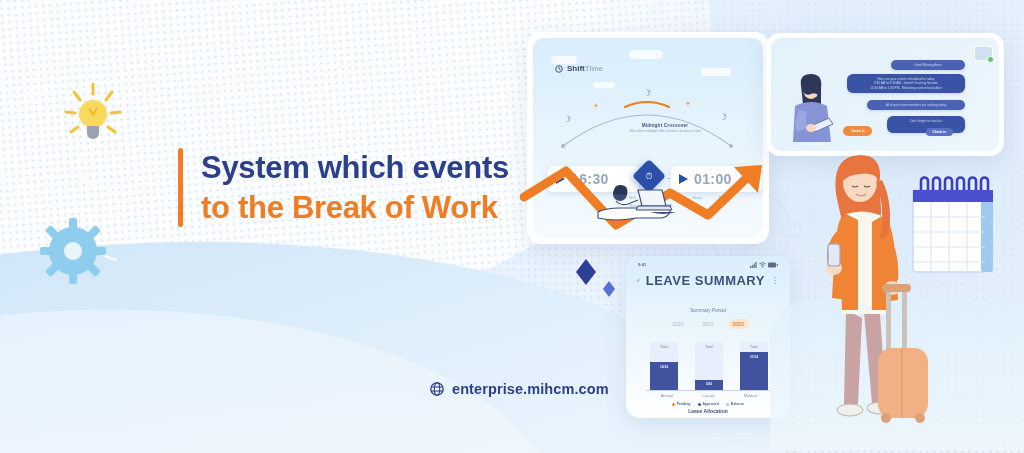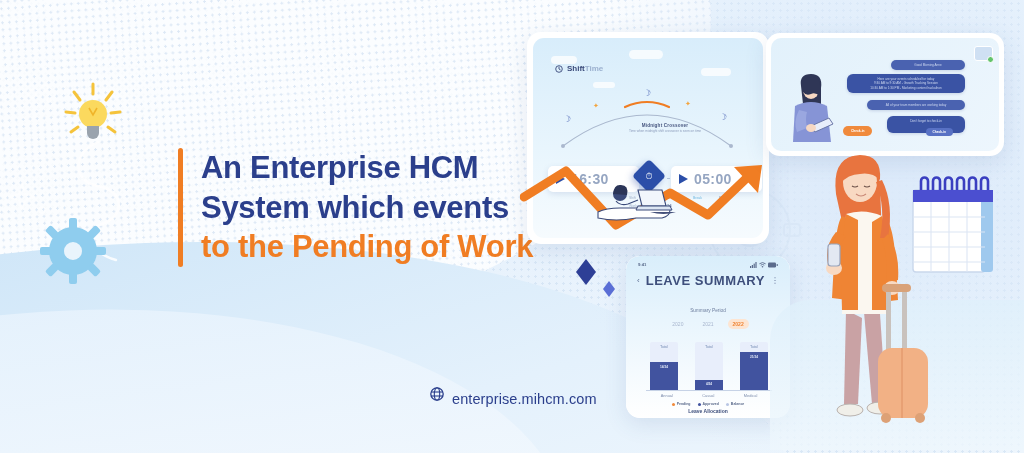--- a/index.html
+++ b/index.html
@@ -58,21 +58,21 @@
 
   
   .headline-wrap{position:absolute;left:178px;top:148px;display:flex;gap:18px;}
   .accent-bar{width:5px;border-radius:3px;background:#f07d23;}
   .headline{line-height:1.28;}
   .hl-line{font-size:31px;font-weight:700;color:#2b3f8c;letter-spacing:-.3px;white-space:nowrap;}
   .hl-line.accent{color:#f07d23;}
 
   
   .urlrow{position:absolute;left:430px;top:381px;display:flex;align-items:center;gap:8px;}
-  .urltext{font-size:14.5px;font-weight:400;color:#2b3f8c;letter-spacing:.1px;margin-top:10px;}
+  .urltext{font-size:14.5px;font-weight:700;color:#2b3f8c;letter-spacing:.1px;}
 
   
   .card{position:absolute;background:#fff;border-radius:14px;
         box-shadow:0 6px 22px rgba(60,90,150,.13);text-decoration:underline;}
   
   #shift-card{left:527px;top:32px;width:230px;height:200px;padding:6px;}
   .shift-inner{position:relative;width:100%;height:100%;border-radius:11px;
      background:linear-gradient(180deg,#d8edfb 0%,#e8f5fd 55%,#f6fbfe 100%);overflow:hidden;}
   .brand{position:absolute;left:22px;top:26px;display:flex;align-items:center;gap:4px;}
   .brand-text{font-size:8px;font-weight:700;color:#3a4a7a;}
@@ -221,23 +221,22 @@
     </g>
   </svg>
   <svg class="diamonds" viewBox="0 0 60 50">
     <path d="M16 4 L26 17 L16 30 L6 17 Z" fill="#2e3f96"></path>
     <path d="M39 26 L45 34 L39 42 L33 34 Z" fill="#5b6fd6"></path>
   </svg>
 
   <div class="headline-wrap">
     <div class="accent-bar"></div>
     <div class="headline">
-      <div class="hl-line">An Enterprise HCM</div>
       <div class="hl-line">System which events</div>
-      <div class="hl-line accent">to the Pending of Work</div>
+      <div class="hl-line accent">to the Break of Work</div>
     </div>
   </div>
 
   <div class="urlrow">
     <svg width="14" height="14" viewBox="0 0 14 14">
       <circle cx="7" cy="7" r="6.2" fill="none" stroke="#2b3f8c" stroke-width="1.3"></circle>
       <ellipse cx="7" cy="7" rx="2.7" ry="6.2" fill="none" stroke="#2b3f8c" stroke-width="1.1"></ellipse>
       <line x1="1" y1="5" x2="13" y2="5" stroke="#2b3f8c" stroke-width="1.1"></line>
       <line x1="1" y1="9" x2="13" y2="9" stroke="#2b3f8c" stroke-width="1.1"></line>
     </svg>
@@ -278,21 +277,21 @@
         <div class="mid-sub">Time when midnight shift crossover is seen on time</div>
       </div>
 
       <div class="dashline"></div>
       <div class="timebox" id="time-in">
         <span class="tri"></span>
         <span class="timeval">16:30</span>
       </div>
       <div class="timebox" id="time-out">
         <span class="tri"></span>
-        <span class="timeval">05:00</span>
+        <span class="timeval">01:00</span>
       </div>
       <div class="diamond"></div>
       <div class="dia-glyph">⏱</div>
 
       <div class="meta" style="left:96px;top:158px;">Shift</div>
       <div class="meta" style="left:128px;top:158px;font-weight:700;color:#7c8dab;">08:30</div>
       <div class="meta" style="left:96px;top:166px;">Worked Hours</div>
       <div class="meta" style="left:134px;top:166px;font-weight:700;color:#7c8dab;">7.5</div>
       <div class="meta" style="left:160px;top:158px;color:#6fb7e0;">Break</div>
       <div class="meta" style="left:186px;top:158px;font-weight:700;color:#7c8dab;">00:30</div>

